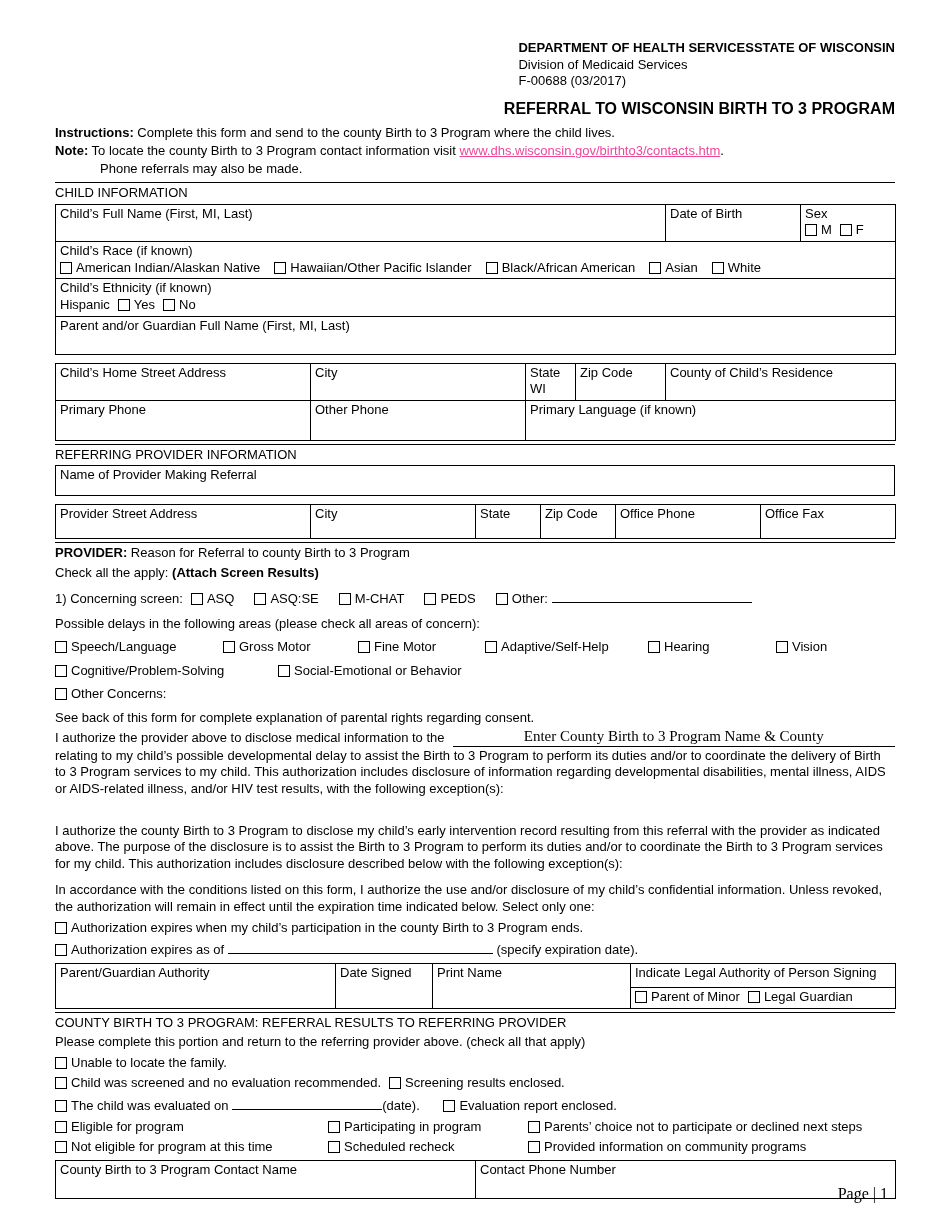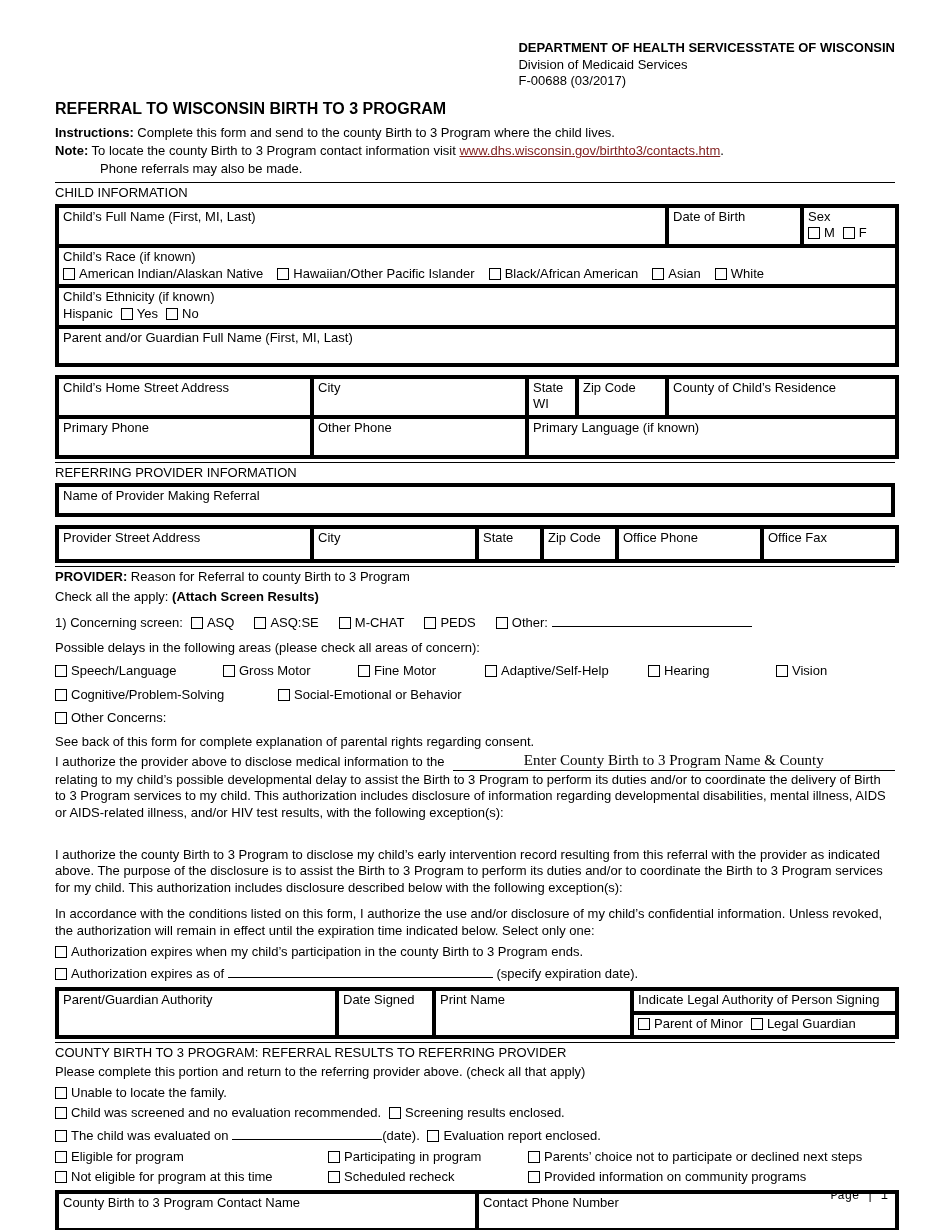--- a/index.html
+++ b/index.html
@@ -2,48 +2,48 @@
 <html><head>
 <meta charset="utf-8">
 <style>
   *{box-sizing:border-box;margin:0;padding:0}
   html,body{background:#fff}
   .page{width:950px;height:1230px;background:#fff;color:#000;
     font-family:"Liberation Sans","DejaVu Sans",sans-serif;font-size:13px;line-height:1.28;
     padding:40px 55px 0;position:relative;overflow:hidden}
   .b{font-weight:700}
   .hdr{display:flex;justify-content:flex-end;align-items:flex-start}
-  .title{text-align:left;font-size:16px;font-weight:700;margin:9px 0 6px}
+  .title{text-align:right;font-size:16px;font-weight:700;margin:9px 0 6px}
   .para{margin:1px 0}
   .note2{padding-left:45px;margin-bottom:5px}
-  .link{color:#7f1d1d;text-decoration:underline;cursor:pointer}
+  .link{color:#ec4899;text-decoration:underline;cursor:pointer}
   .sec-h{font-weight:400;border-top:1px solid #000;padding:2px 0 2px;margin-top:3px}
   table.ft{width:100%;border-collapse:collapse;table-layout:fixed}
-  table.ft td{border:4px solid #000000;vertical-align:top;padding:1px 4px 2px;font-size:13px}
+  table.ft td{border:1px solid #000000;vertical-align:top;padding:1px 4px 2px;font-size:13px}
   .gap8{height:8px}
   .cb{display:inline-block;width:12px;height:12px;border:1px solid #000;background:#fff;
     vertical-align:-2px;margin-right:4px;flex:none}
   .cbg{white-space:nowrap;display:inline-block}
   .mr{margin-right:14px}.mr20{margin-right:20px}.mr8{margin-right:8px}
   .blank{display:inline-block;border-bottom:1px solid #000;height:14px;vertical-align:baseline}
   .w150{width:150px}.w200{width:200px}.w265{width:265px}
   .w168{width:168px}.w135{width:135px}.w127{width:127px}.w163{width:163px}.w128{width:128px}
   .w223{width:223px}.w273{width:273px}
   .h24{height:24px}.h30{height:30px}.h34{height:34px}.h36{height:36px}
   .h38{height:38px}.h40{height:40px}.h20{height:20px}
   .cbline{margin:4px 0}
   .delayrow{margin:6px 0 7px}
   .consent-line1{display:flex;align-items:flex-end;margin-top:2px}
   .fill-serif{flex:1 1 auto;border-bottom:1px solid #000;
     font-family:"Liberation Serif","DejaVu Serif",serif;font-size:15px;text-align:center;
     margin-left:8px;line-height:1.15}
   .exc-space{height:24px}
   .p-after{margin:0 0 10px}
   .footer{position:absolute;right:62px;bottom:26px;
-    font-family:Liberation Mono, monospace;font-size:12px}
+    font-family:Liberation Serif, serif;font-size:16px}
 </style>
 </head>
 <body>
 
 <div class="page">
 
   <div class="hdr">
     <div>
       <div class="b">DEPARTMENT OF HEALTH SERVICES</div>
       <div>Division of Medicaid Services</div>
@@ -239,21 +239,21 @@
   <div class="para">Please complete this portion and return to the referring provider above. (check all that apply)</div>
   <div class="cbline">
     <span class="cb"></span><span>Unable to locate the family.</span>
   </div>
   <div class="cbline">
     <span class="cbg mr8"><span class="cb"></span><span>Child was screened and no evaluation recommended.</span></span><span class="cbg"><span class="cb"></span><span>Screening results enclosed.</span></span>
   </div>
   <div class="cbline">
     <span class="cbg"><span class="cb"></span><span>The child was evaluated on</span></span>
     <span class="blank w150"></span><span>(date).</span>
-    <span class="cbg mr8" style="margin-left:4px"><span class="cb"></span><span>Evaluation report enclosed.</span></span>
+    <span class="cbg mr8" style="margin-left:20px"><span class="cb"></span><span>Evaluation report enclosed.</span></span>
   </div>
   <div class="cbline">
     <span class="cbg w273"><span class="cb"></span><span>Eligible for program</span></span><span class="cbg w200"><span class="cb"></span><span>Participating in program</span></span><span class="cbg"><span class="cb"></span><span>Parents’ choice not to participate or declined next steps</span></span>
   </div>
   <div class="cbline">
     <span class="cbg w273"><span class="cb"></span><span>Not eligible for program at this time</span></span><span class="cbg w200"><span class="cb"></span><span>Scheduled recheck</span></span><span class="cbg"><span class="cb"></span><span>Provided information on community programs</span></span>
   </div>
 
   <table class="ft" style="margin-top:3px">
     <colgroup>

